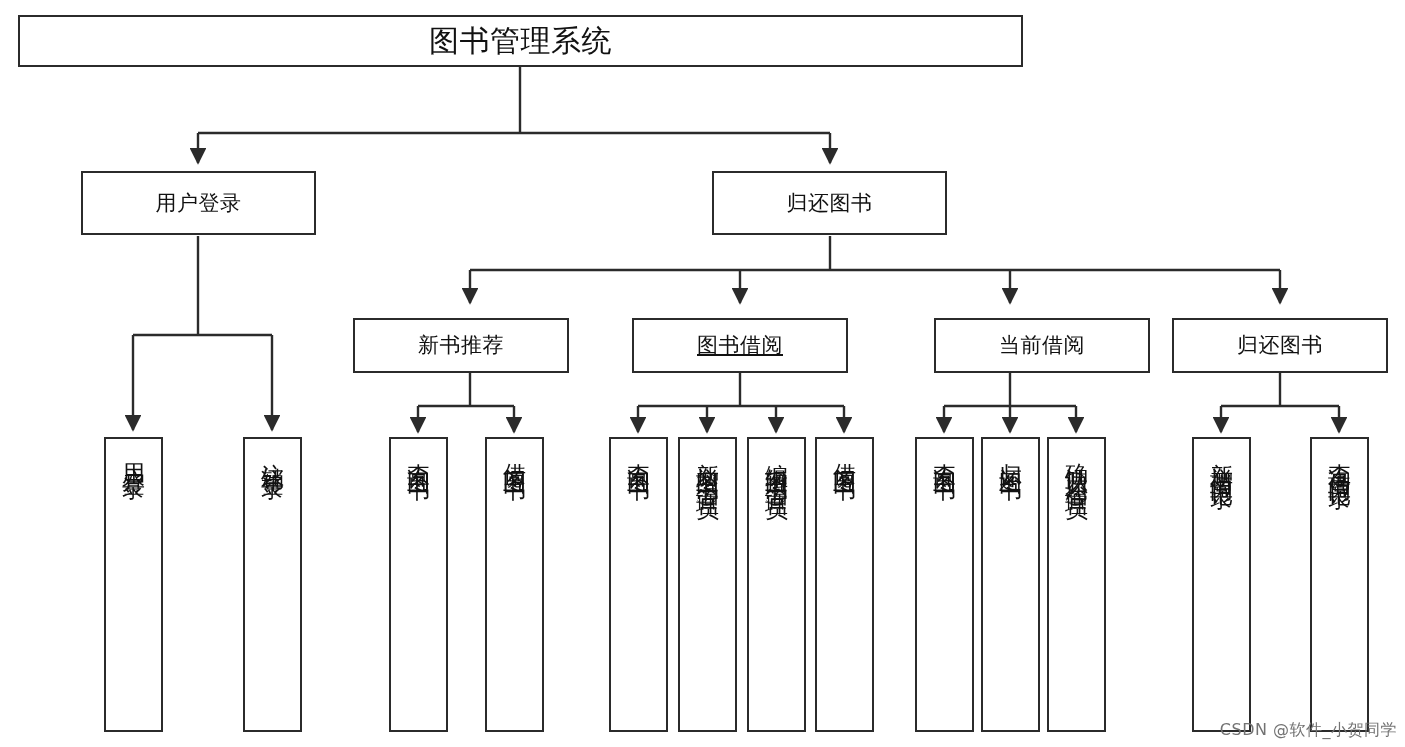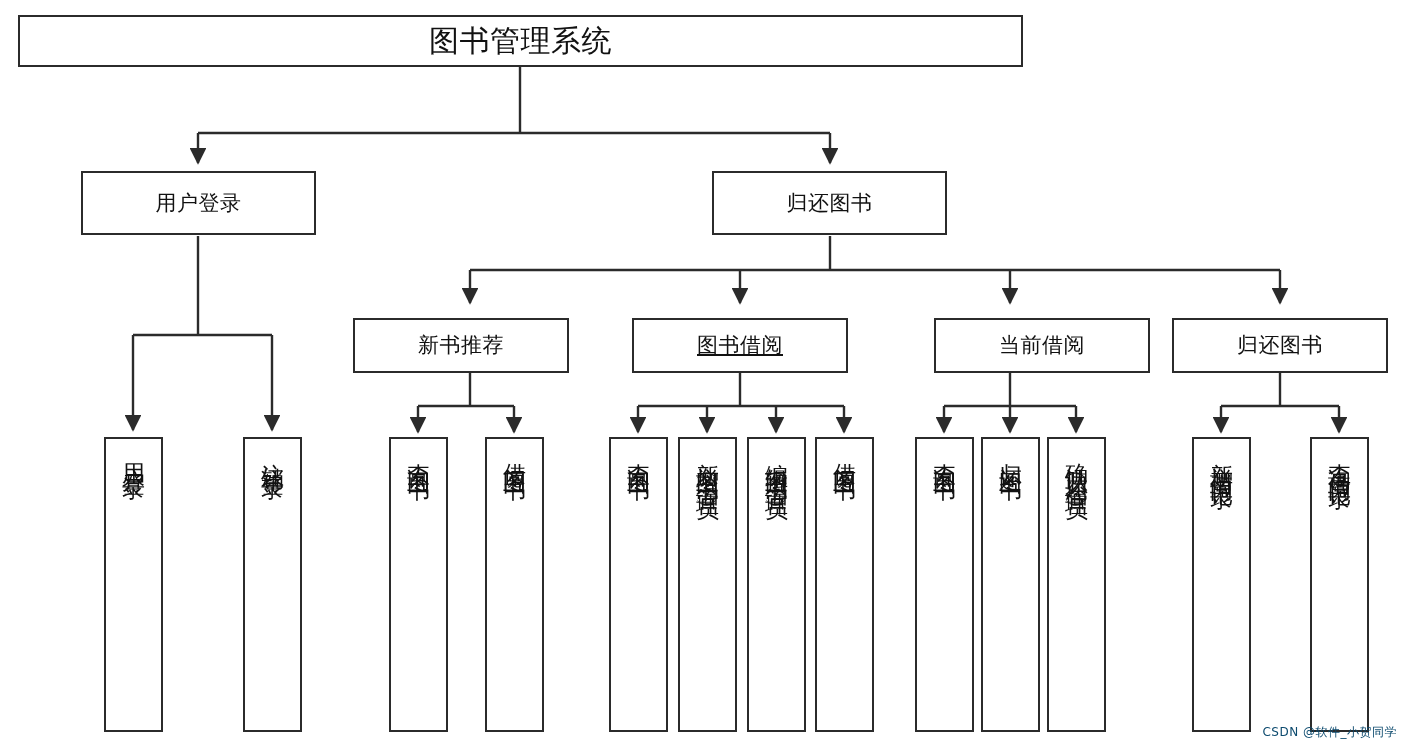--- a/index.html
+++ b/index.html
@@ -62,22 +62,22 @@
     font-size: 23px;
     line-height: 1.0;
     letter-spacing: 5px;
     white-space: nowrap;
     max-height: 100%;
   }
   #watermark {
     position: absolute;
     right: 8px;
     bottom: 6px;
-    font-size: 12px;
-    color: #0c4a6e;
+    font-size: 16px;
+    color: #737373;
     letter-spacing: 0.5px;
     z-index: 5;
     white-space: nowrap;
   }
 </style>
 </head>
 <body>
 
 <div id="canvas">
 

